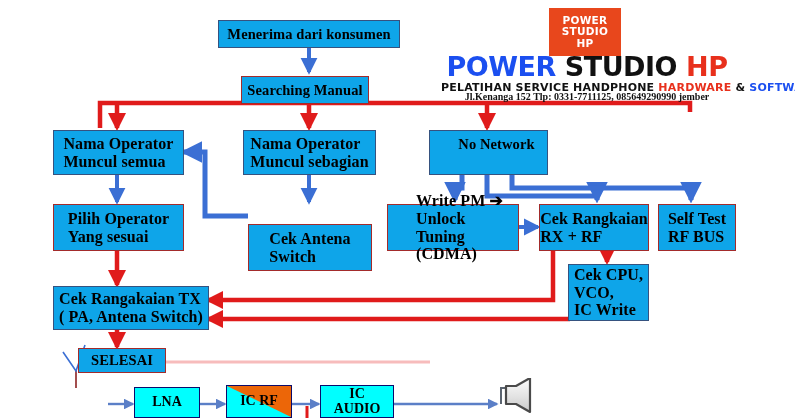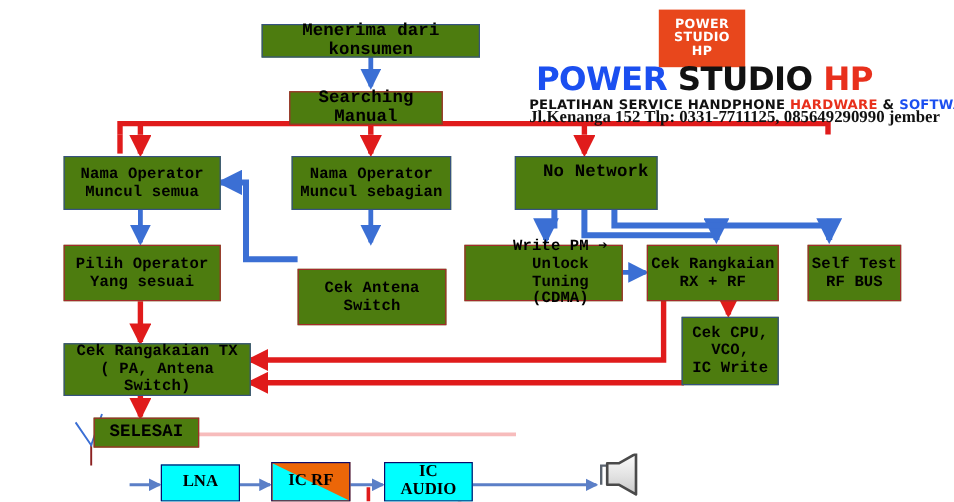--- a/index.html
+++ b/index.html
@@ -13,36 +13,35 @@
   }
   #stage{position:absolute;left:0;top:0;width:795px;height:418px;}
 
   
   #wires{position:absolute;left:0;top:0;width:795px;height:418px;}
 
   
   .box{
     position:absolute;
     box-sizing:border-box;
-    background:#4d7c0f;
+    background:#0ea5e9;
     display:flex;
     align-items:center;
     justify-content:center;
-    text-align:center;
+    text-align:left;
     font-weight:bold;
     color:#000000;
     line-height:1.12;
     letter-spacing:.1px;
     z-index:5;
-    font-family:Liberation Mono, monospace;
   }
   .bd-red{border:1.4px solid #a32b2b;}
   .bd-navy{border:1.4px solid #36527f;}
   .f15{font-size:14.5px;}
-  .f14{font-size:13px;}
+  .f14{font-size:16px;}
 
   
   #logo{
     position:absolute;left:441px;top:8px;width:292px;height:92px;
     z-index:6;font-family:"DejaVu Sans", sans-serif;
   }
   #logo-mark{
     position:absolute;left:108px;top:0px;width:72px;height:48px;
     background:#e8471c;
     display:flex;flex-direction:column;align-items:center;justify-content:center;
@@ -62,21 +61,21 @@
     position:absolute;left:0px;top:73px;width:292px;
     text-align:center;font-weight:bold;font-size:11px;letter-spacing:.2px;
     white-space:nowrap;
   }
   #logo-tag .t-dark{color:#111111;}
   #logo-tag .t-red{color:#e8301c;}
   #logo-tag .t-blue{color:#1b4ff0;}
   #logo-addr{
     position:absolute;left:0px;top:83px;width:292px;
     text-align:center;font-family:"Liberation Serif",serif;
-    font-weight:bold;font-size:14px;color:#111111;white-space:nowrap;
+    font-weight:bold;font-size:10px;color:#111111;white-space:nowrap;
   }
 
   
   .chip{
     position:absolute;box-sizing:border-box;
     background:#00ffff;border:1.5px solid #0b0b6b;
     display:flex;align-items:center;justify-content:center;text-align:center;
     font-family:"Liberation Serif",serif;font-weight:bold;font-size:14px;
     color:#000000;line-height:1.05;z-index:5;
   }
@@ -194,21 +193,21 @@
   <div class="box bd-red f14" style="left:387px;top:204px;width:132px;height:47px;white-space:pre-line;padding-left:28px;">
     <span>Write PM ➔ Unlock
 Tuning (CDMA)</span>
   </div>
 
   <div class="box bd-red f14" style="left:539px;top:204px;width:110px;height:47px;white-space:pre-line;">
     <span>Cek Rangkaian
 RX + RF</span>
   </div>
 
-  <div class="box bd-red f14" style="left:658px;top:204px;width:78px;height:47px;white-space:pre-line;margin-left:15px;">
+  <div class="box bd-red f14" style="left:658px;top:204px;width:78px;height:47px;white-space:pre-line;">
     <span>Self Test
 RF BUS</span>
   </div>
 
   <div class="box bd-navy f14" style="left:568px;top:264px;width:81px;height:57px;white-space:pre-line;">
     <span>Cek CPU,
 VCO,
 IC Write</span>
   </div>
 

